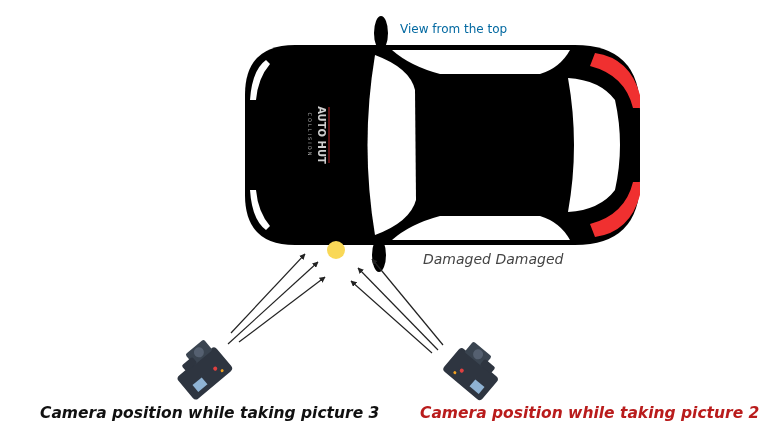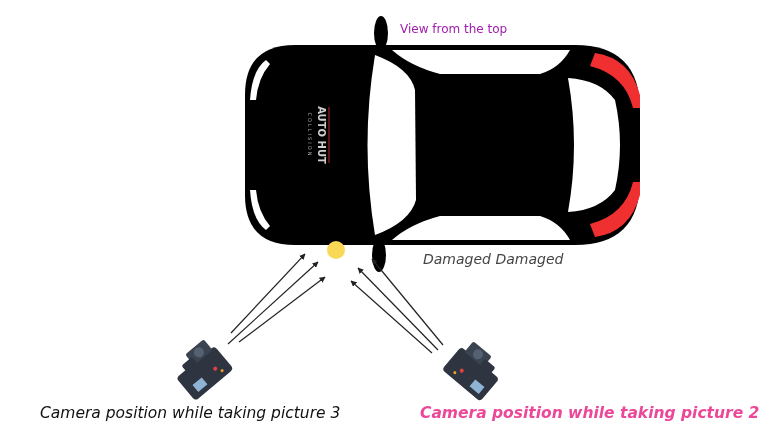--- a/index.html
+++ b/index.html
@@ -1,22 +1,22 @@
 <!DOCTYPE html>
 <html><head>
   <meta charset="utf-8">
   <style>
     html, body { margin: 0; padding: 0; background: #ffffff; }
     body { width: 768px; height: 433px; position: relative; overflow: hidden; font-family: "DejaVu Sans", sans-serif; }
     .canvas { position: absolute; left: 0; top: 0; width: 768px; height: 433px; }
     .lbl { position: absolute; white-space: nowrap; color: #2b2b2b; }
-    .lbl-top { left: 400px; top: 22px; font-size: 12px; color: #a21caf; }
+    .lbl-top { left: 400px; top: 22px; font-size: 12px; color: #0369a1; }
     .lbl-damaged { left: 423px; top: 251px; font-size: 14px; font-style: italic; color: #444444; }
-    .lbl-cam3 { left: 40px; top: 404px; font-size: 15.5px; font-weight: normal; font-style: italic; color: #111111; }
-    .lbl-cam2 { left: 420px; top: 404px; font-size: 15.5px; font-weight: bold; font-style: italic; color: #ec4899; }
+    .lbl-cam3 { left: 40px; top: 404px; font-size: 15.5px; font-weight: bold; font-style: italic; color: #111111; }
+    .lbl-cam2 { left: 420px; top: 404px; font-size: 15.5px; font-weight: bold; font-style: italic; color: #b91c1c; }
   </style>
 </head>
 <body>
 
 <svg class="canvas" viewBox="0 0 768 433" xmlns="http://www.w3.org/2000/svg">
   <defs>
     <marker id="ah" viewBox="0 0 10 10" refX="9" refY="5" markerWidth="5" markerHeight="5" orient="auto">
       <path d="M0,0 L10,5 L0,10 z" fill="#222"></path>
     </marker>
   </defs>

